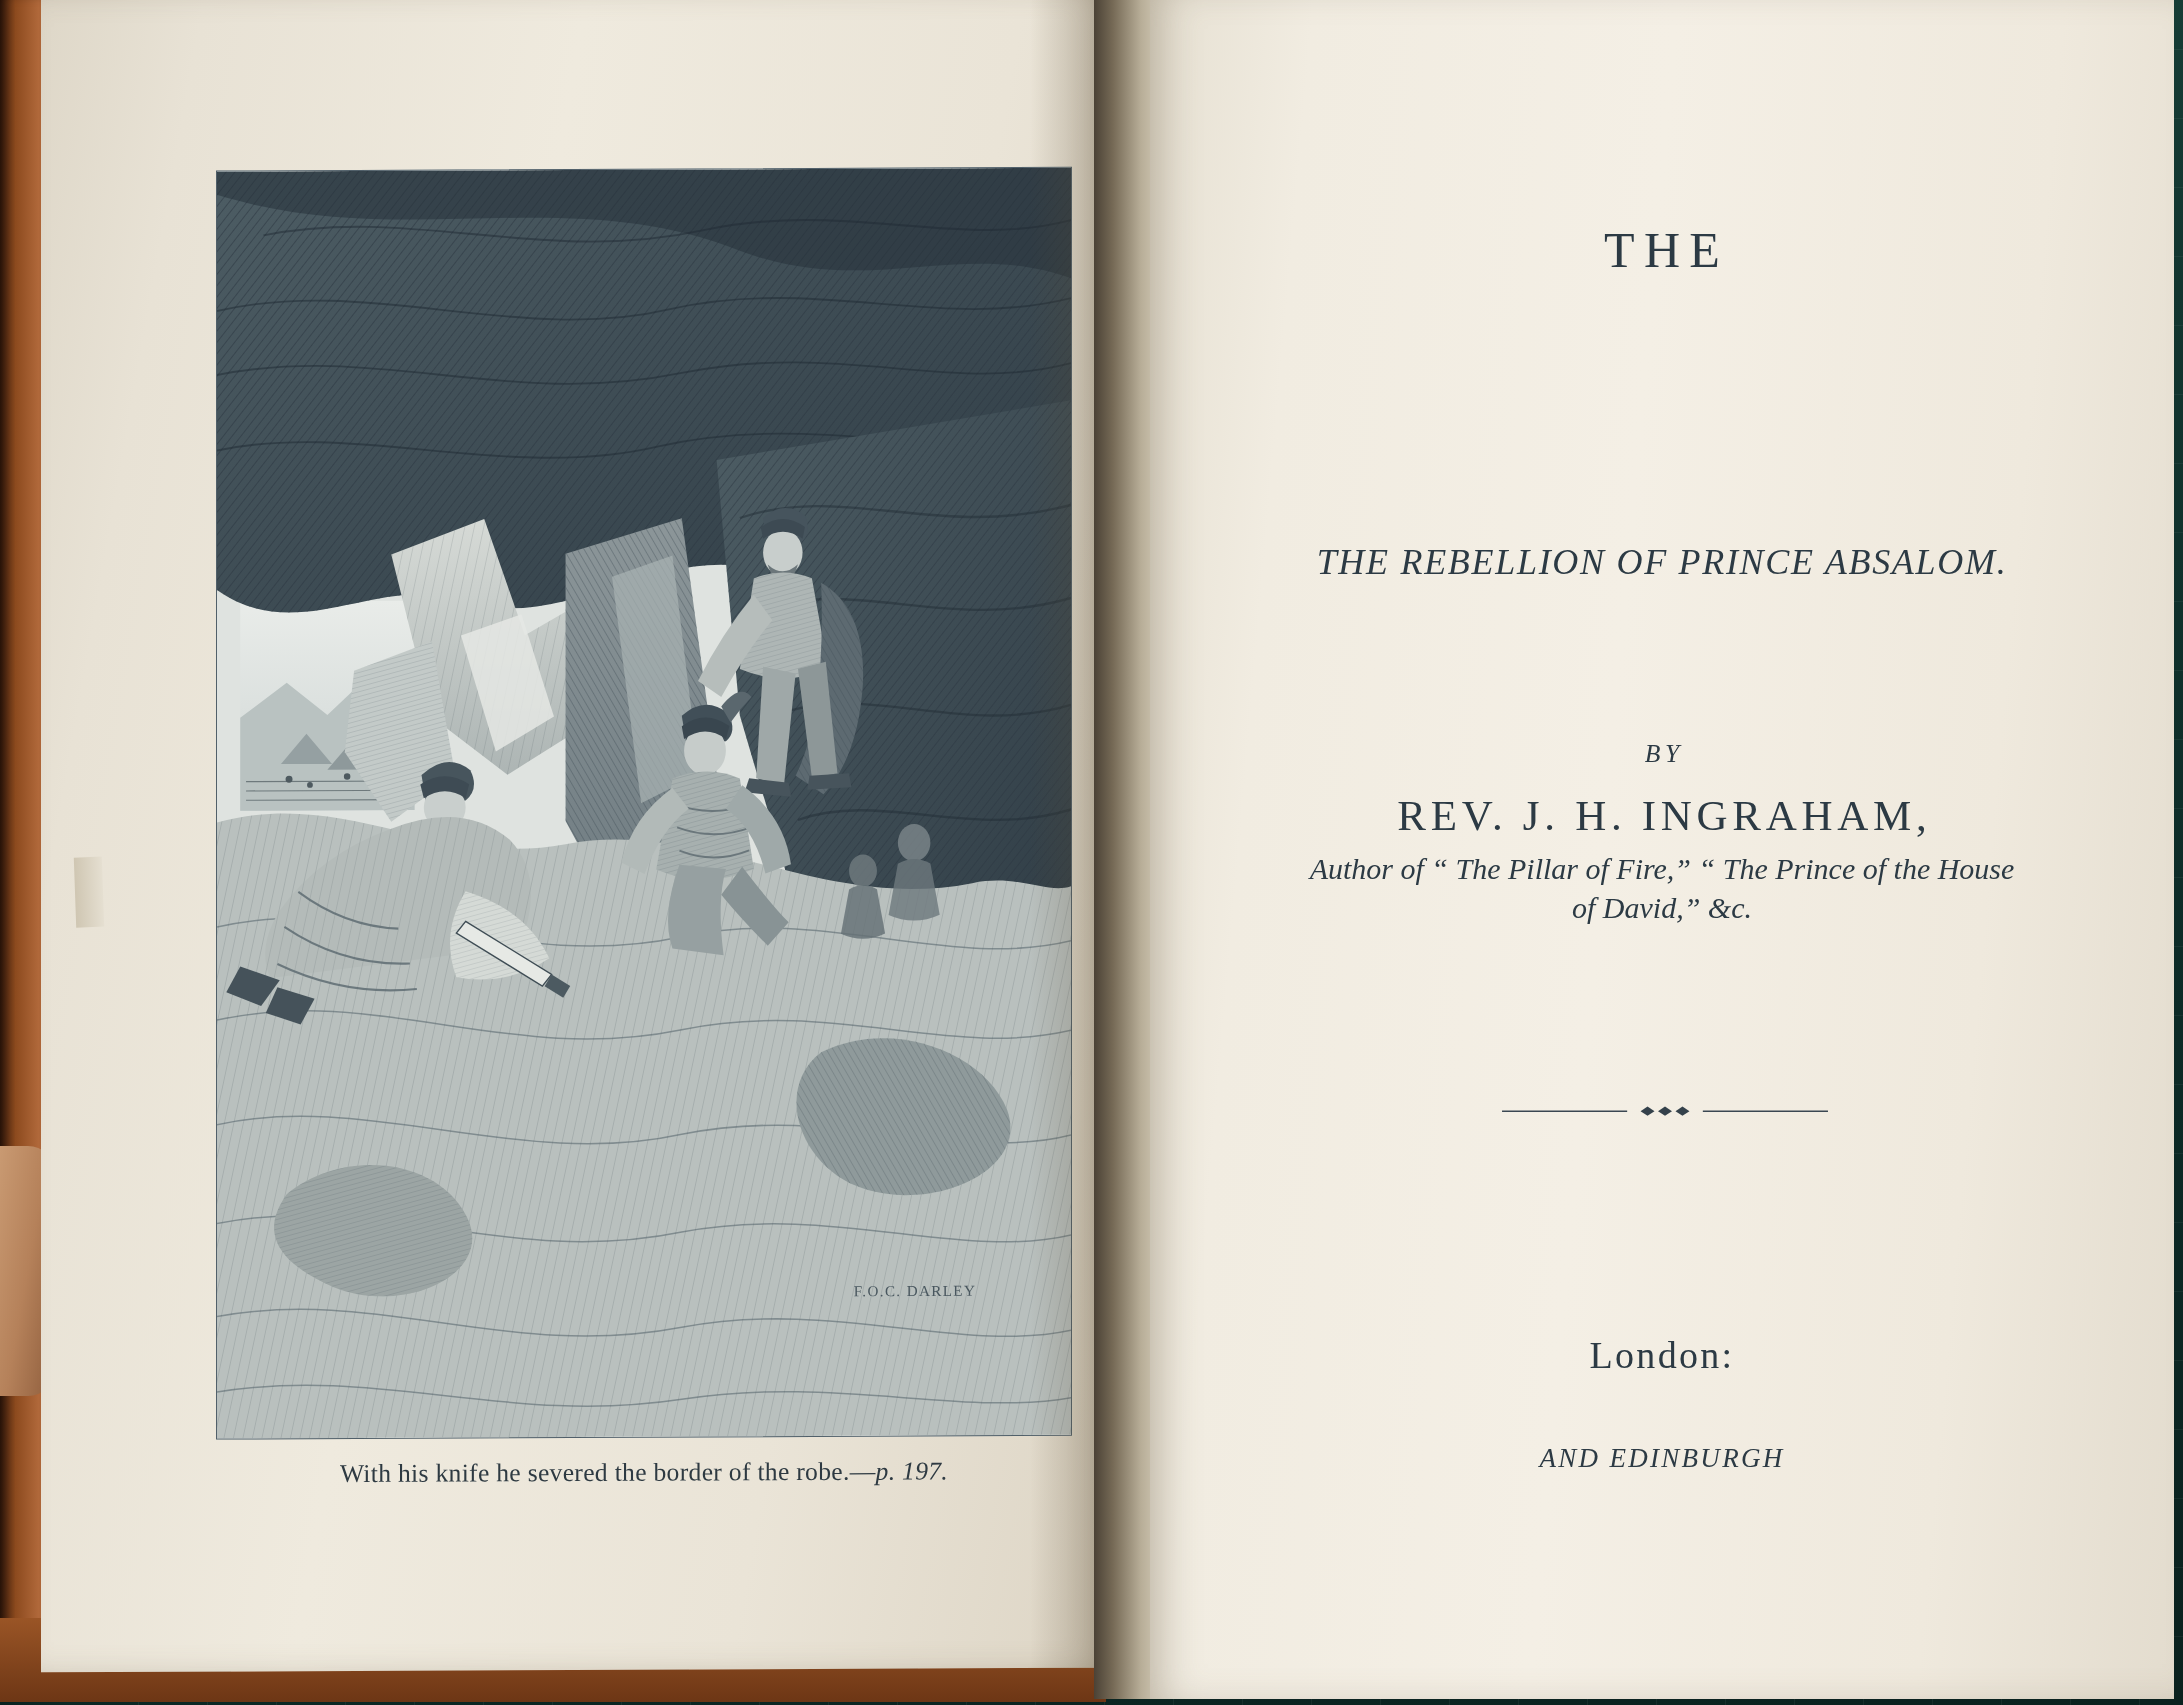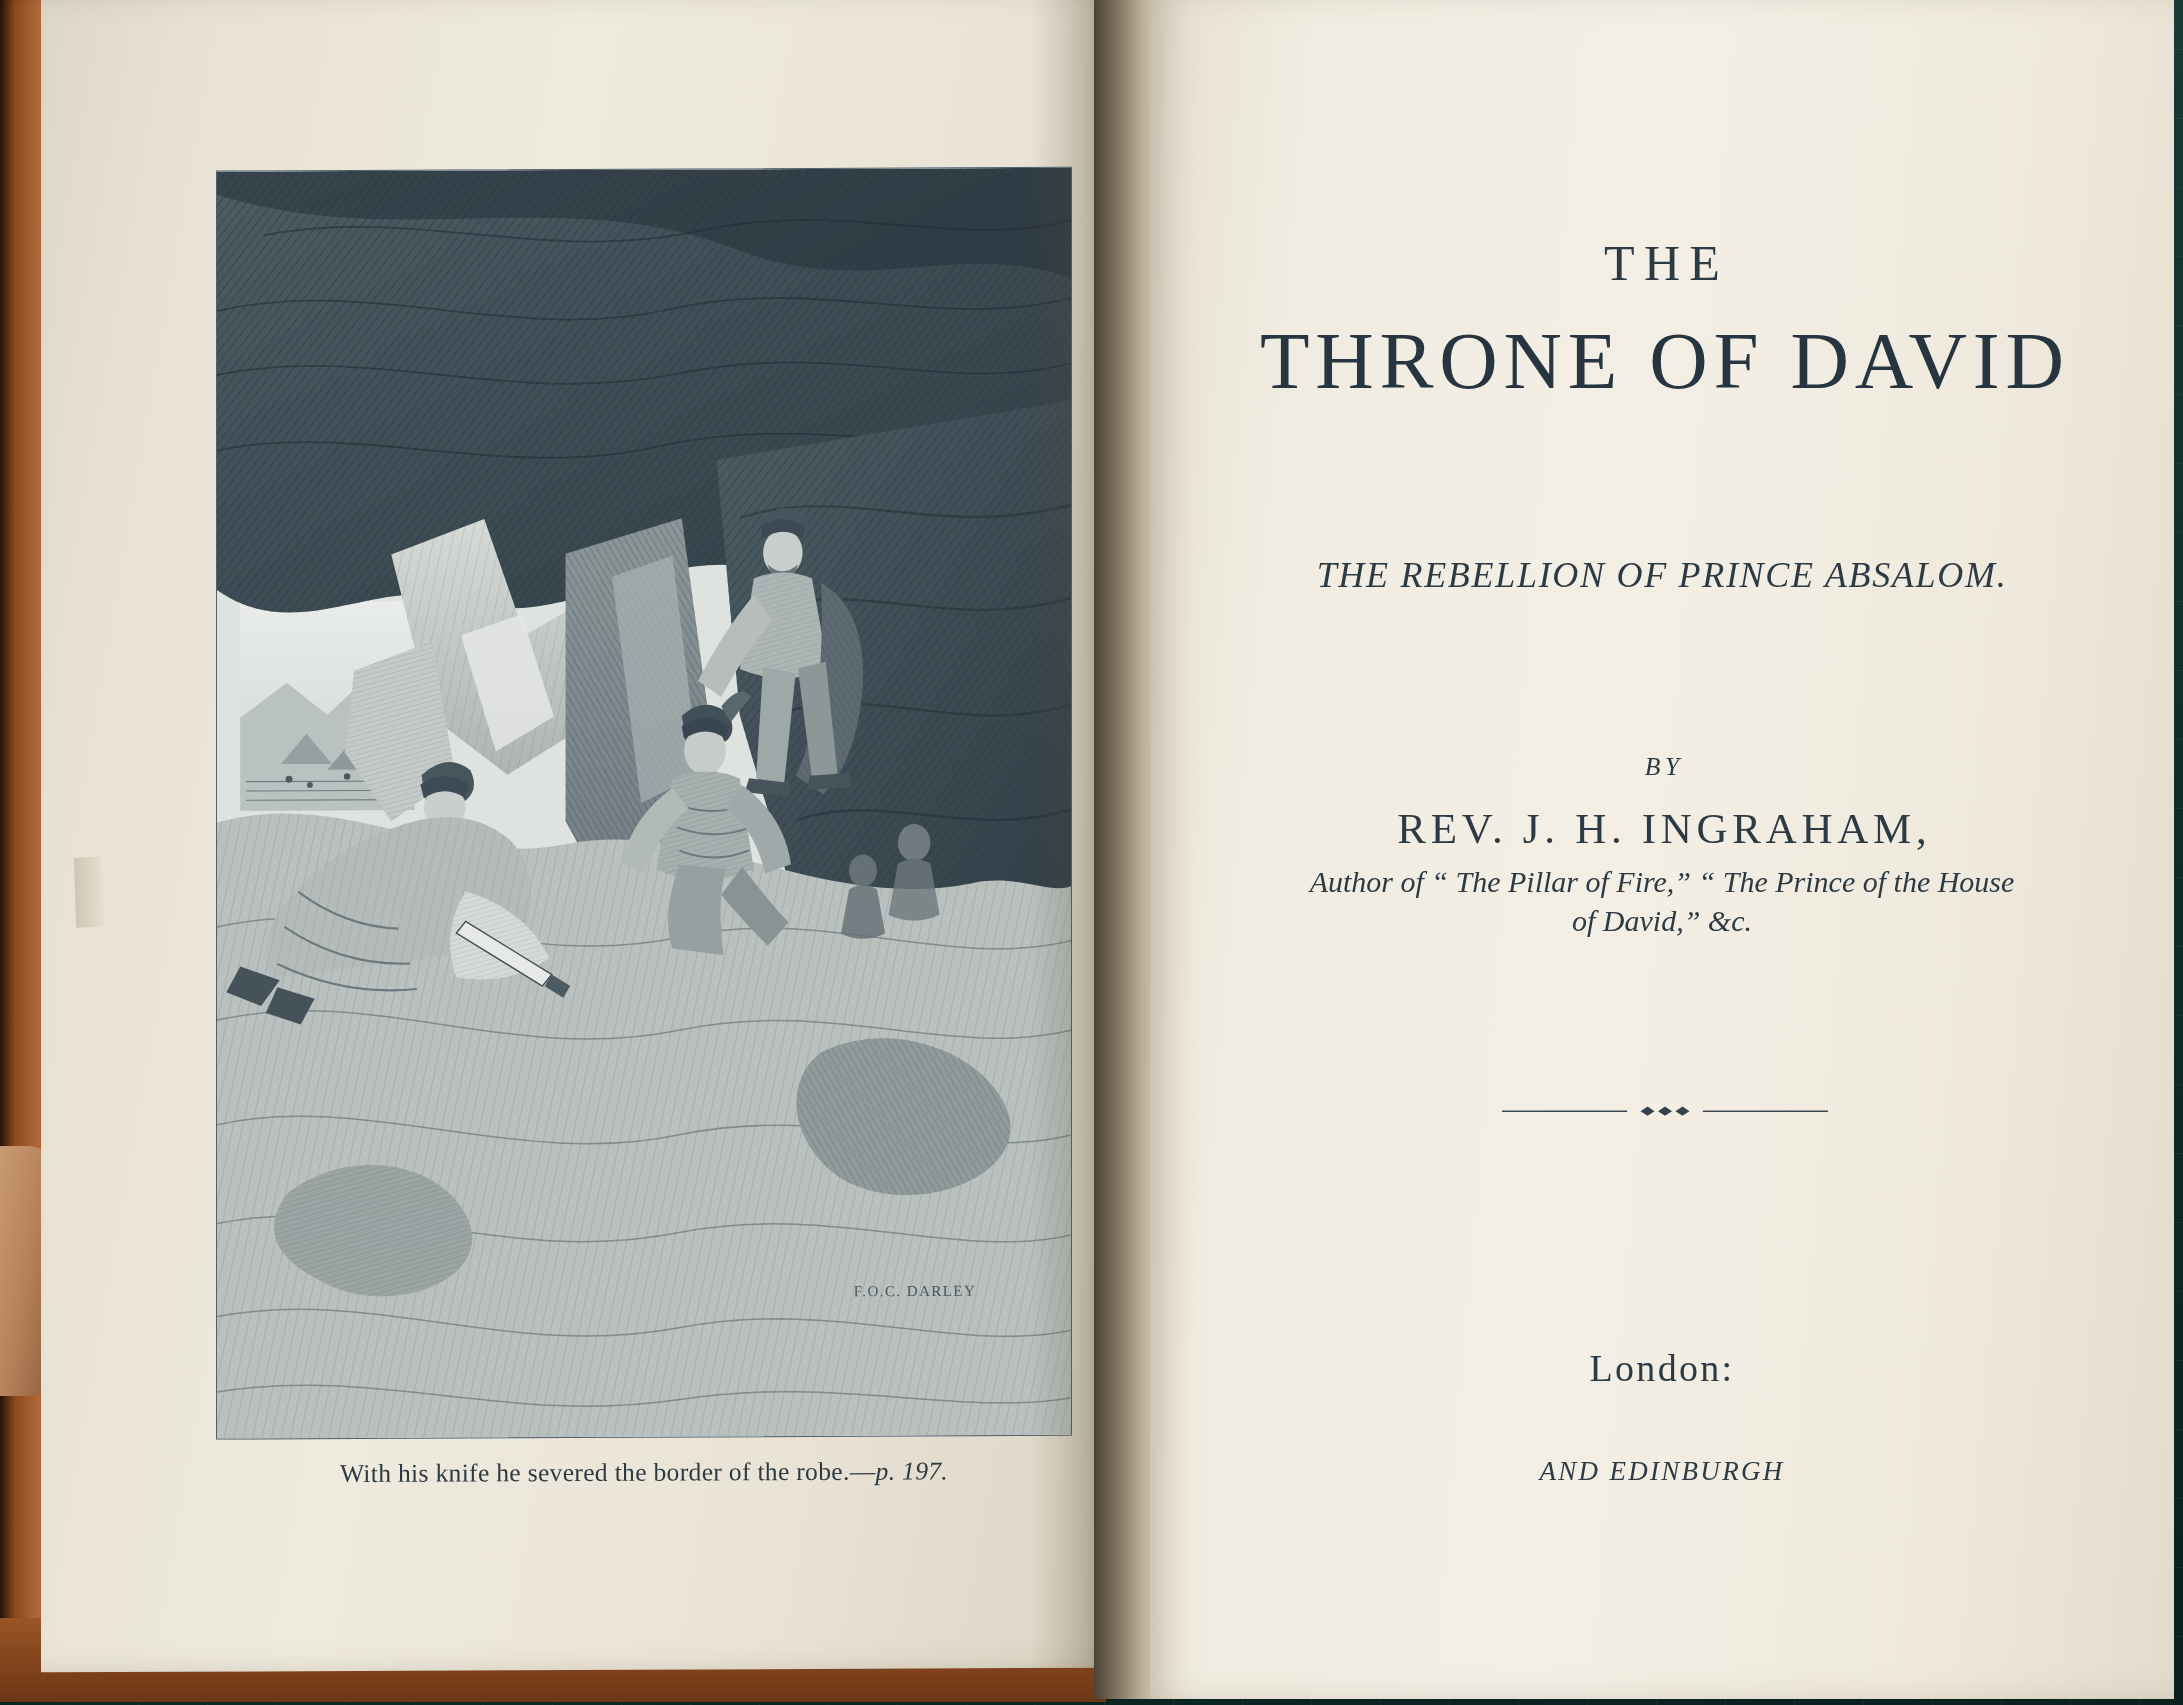--- a/index.html
+++ b/index.html
@@ -164,21 +164,20 @@
   #plate-caption .pg { font-style: italic; margin-top: 24px; }
 
   
   .tp {
     position: absolute;
     left: 0;
     width: 1024px;
     text-align: center;
     color: #2c3a44;
     font-family: "Liberation Serif", serif;
-    margin-top: 13px;
   }
   #tp-the {
     top: 227px;
     font-size: 50px;
     letter-spacing: 9.3px;
     text-indent: 9.3px;
   }
   #tp-title {
     top: 308px;
     font-size: 81px;
@@ -448,21 +447,20 @@
     </div>
 
     <div id="page-left-inner-shadow"></div>
   </div>
 
   <div id="gutter"></div>
 
   <div id="page-right">
 
     <div class="tp" id="tp-the">THE</div>
-    <div class="tp" id="tp-title">THRONE OF DAVID</div>
     <div class="tp" id="tp-subtitle">THE REBELLION OF PRINCE ABSALOM.</div>
     <div class="tp" id="tp-by">BY</div>
     <div class="tp" id="tp-authorof">
       <span>Author of “ The Pillar of Fire,” “ The Prince of the House</span><br>
       <span>of David,” &amp;c.</span>
     </div>
     <div class="tp" id="tp-author">REV. J. H. INGRAHAM,</div>
   </div>
 
   <svg id="tp-rule" viewBox="0 0 560 28">

